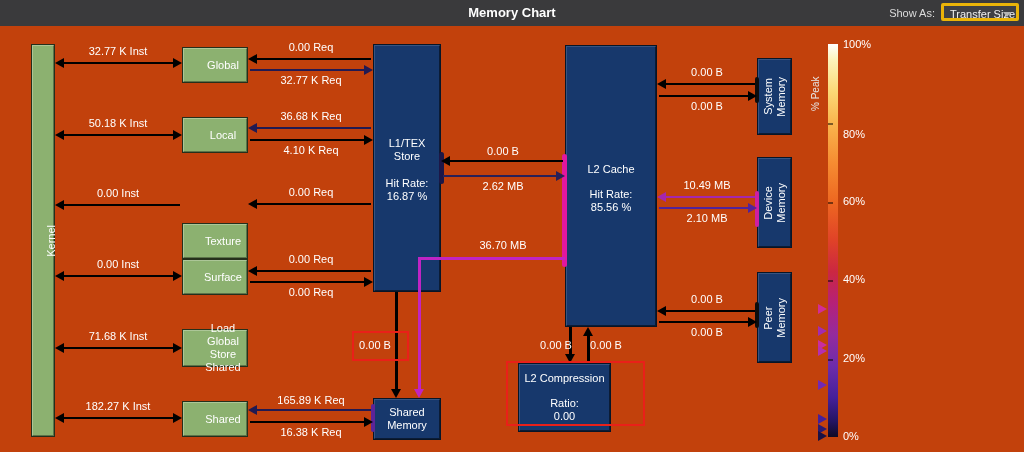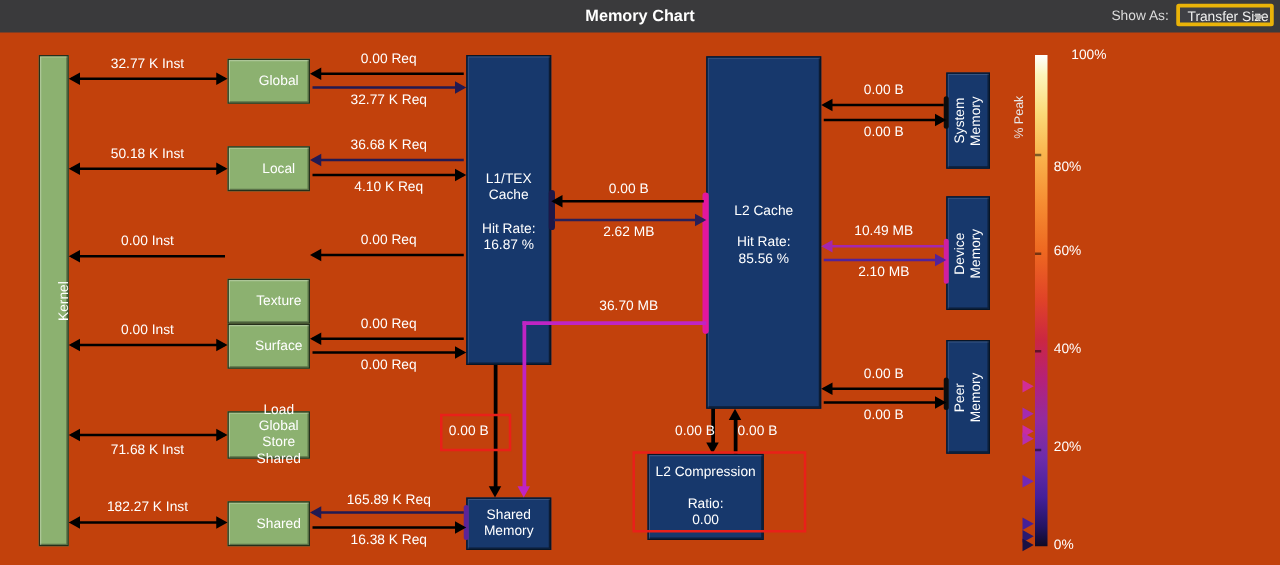--- a/index.html
+++ b/index.html
@@ -70,21 +70,21 @@
   <div class="box green c" style="left:182px;top:329px;width:66px;height:38px;">
       <span class="t">Load Global
 Store Shared</span>
     </div>
   <div class="box green c" style="left:182px;top:401px;width:66px;height:36px;">
       <span class="t">Shared</span>
     </div>
 
   <div class="box blue" style="left:373px;top:44px;width:68px;height:248px;">
     <span class="bl" style="top:92px;">L1/TEX
-Cache</span>
+Store</span>
     <span class="bl" style="top:132px;">Hit Rate:
 16.87 %</span>
   </div>
   <div class="box blue" style="left:565px;top:45px;width:92px;height:282px;">
     <span class="bl" style="top:117px;">L2 Cache</span>
     <span class="bl" style="top:142px;">Hit Rate:
 85.56 %</span>
   </div>
   <div class="box blue c" style="left:373px;top:398px;width:68px;height:42px;">
       <span class="t">Shared
@@ -135,21 +135,21 @@
       <i class="ah l"></i>
     </div>
 
   <div class="lbl" style="left:58px;top:258px;width:120px;">0.00 Inst</div>
   <div class="hlink" style="left:55px;top:276px;width:127px;color:#000;">
       <i class="ln"></i>
       <i class="ah l"></i>
       <i class="ah r"></i>
     </div>
 
-  <div class="lbl" style="left:58px;top:330px;width:120px;margin-top:24px;">71.68 K Inst</div>
+  <div class="lbl" style="left:58px;top:330px;width:120px;">71.68 K Inst</div>
   <div class="hlink" style="left:55px;top:348px;width:127px;color:#000;">
       <i class="ln"></i>
       <i class="ah l"></i>
       <i class="ah r"></i>
     </div>
 
   <div class="lbl" style="left:58px;top:400px;width:120px;">182.27 K Inst</div>
   <div class="hlink" style="left:55px;top:418px;width:127px;color:#000;">
       <i class="ln"></i>
       <i class="ah l"></i>
@@ -275,21 +275,21 @@
       <i class="ah r"></i>
     </div>
   <div class="lbl" style="left:657px;top:326px;width:100px;">0.00 B</div>
 
   <div class="scaletitle vtext">% Peak</div>
   <div id="scalebar"></div>
   <div class="ntc" style="top:123px;"></div>
   <div class="ntc" style="top:202px;"></div>
   <div class="ntc" style="top:280px;"></div>
   <div class="ntc" style="top:359px;"></div>
-  <div class="sticklbl" style="top:38px;margin-left:14px;">100%</div>
+  <div class="sticklbl" style="top:38px;">100%</div>
   <div class="sticklbl" style="top:128px;">80%</div>
   <div class="sticklbl" style="top:195px;">60%</div>
   <div class="sticklbl" style="top:273px;">40%</div>
   <div class="sticklbl" style="top:352px;">20%</div>
   <div class="sticklbl" style="top:430px;">0%</div>
   <div class="mk" style="top:304px;border-left-color:#d12d96;"></div>
   <div class="mk" style="top:326px;border-left-color:#a32bb0;"></div>
   <div class="mk" style="top:340px;border-left-color:#c92da1;"></div>
   <div class="mk" style="top:346px;border-left-color:#b52fb0;"></div>
   <div class="mk" style="top:380px;border-left-color:#7229b5;"></div>

